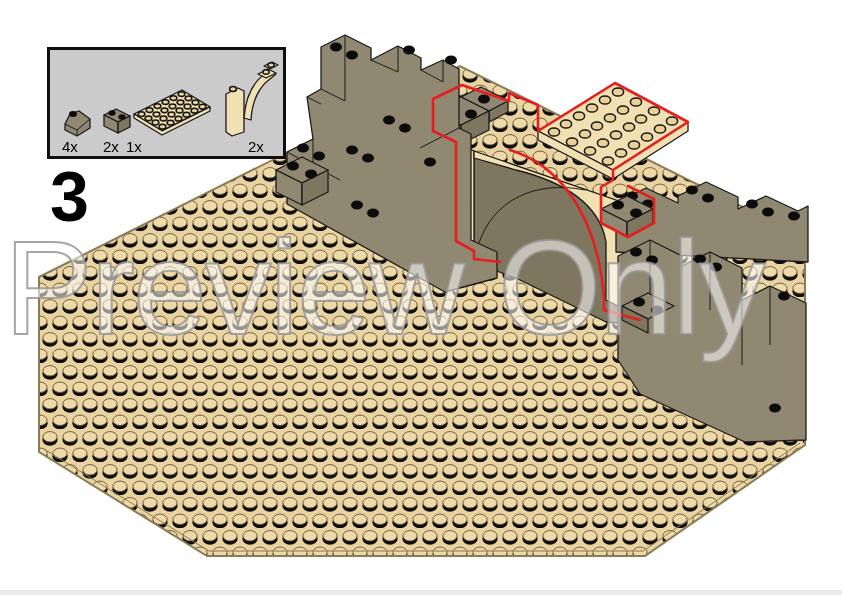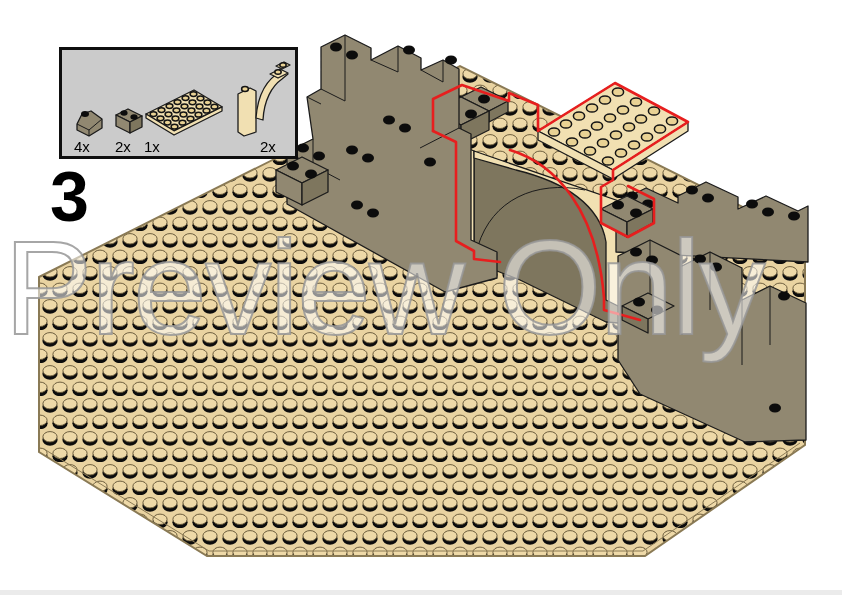--- a/index.html
+++ b/index.html
@@ -12,21 +12,21 @@
   .page{position:relative;width:842px;height:595px;background:#fff;overflow:hidden;
         font-family:"Liberation Sans",sans-serif;}
   .illustration{position:absolute;left:0;top:0;width:842px;height:595px;}
   .watermark{position:absolute;left:4px;top:222px;width:842px;white-space:nowrap;
     font-size:133px;line-height:1;font-weight:400;letter-spacing:-2px;
     color:rgba(255,255,255,0.55);-webkit-text-stroke:2px rgba(150,150,150,0.85);
     z-index:5;pointer-events:none;}
   .step-number{position:absolute;left:50px;top:162px;font-size:70px;font-weight:bold;
     color:#000;line-height:1;z-index:4;}
   .parts-box{position:absolute;left:47px;top:47px;width:239px;height:112px;
-    background:var(--boxbg);border:3px solid var(--boxborder);box-sizing:border-box;z-index:4;margin-left:12px;}
+    background:var(--boxbg);border:3px solid var(--boxborder);box-sizing:border-box;z-index:4;}
   .part-slot{position:absolute;}
   .part-qty{position:absolute;font-size:15px;color:#000;font-weight:400;}
   .footer-strip{position:absolute;left:0;bottom:0;width:842px;height:5px;
     background:var(--footer);z-index:6;}
   svg .ln{stroke:var(--line);stroke-width:1.3;stroke-linejoin:round;}
   svg .rockf{fill:var(--rock);}
   svg .rockd{fill:var(--rock-dark);}
   svg .archf{fill:var(--arch);}
   svg .bs{fill:#0c0c0c;}
   svg .ts{fill:var(--tanstud);stroke:#141414;stroke-width:1.5;}
@@ -246,19 +246,19 @@
         <polygon class="archf ln" points="38,16 48,11 56,15 46,20"></polygon>
         <polygon class="archf ln" points="44,8 52,4 58,7 50,11"></polygon>
         <ellipse class="ts" cx="13" cy="31" rx="3.4" ry="2.5"></ellipse>
         <ellipse class="ts" cx="46" cy="14" rx="3.2" ry="2.3"></ellipse>
         <ellipse class="ts" cx="51" cy="7" rx="3.2" ry="2.3"></ellipse>
       </svg>
     </div>
 
     <span class="part-qty" style="left:12px;top:88px;">4x</span>
     <span class="part-qty" style="left:53px;top:88px;">2x</span>
-    <span class="part-qty" style="left:82px;top:88px;">1x</span>
+    <span class="part-qty" style="left:76px;top:88px;">1x</span>
     <span class="part-qty" style="left:198px;top:88px;">2x</span>
   </div>
 
   <div class="footer-strip"></div>
 
 </div>
 
 </body></html>

